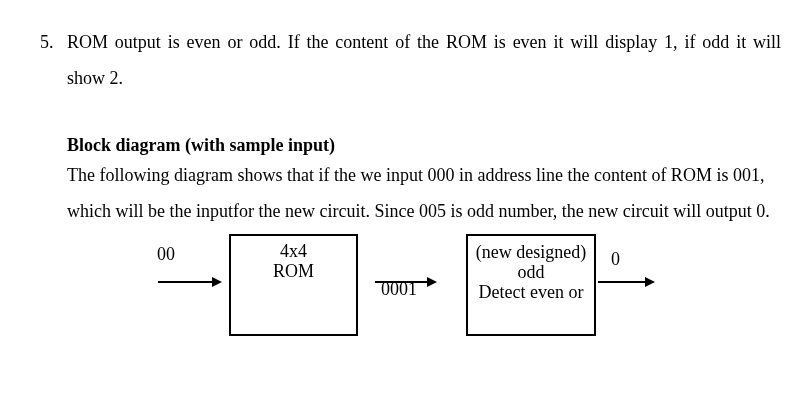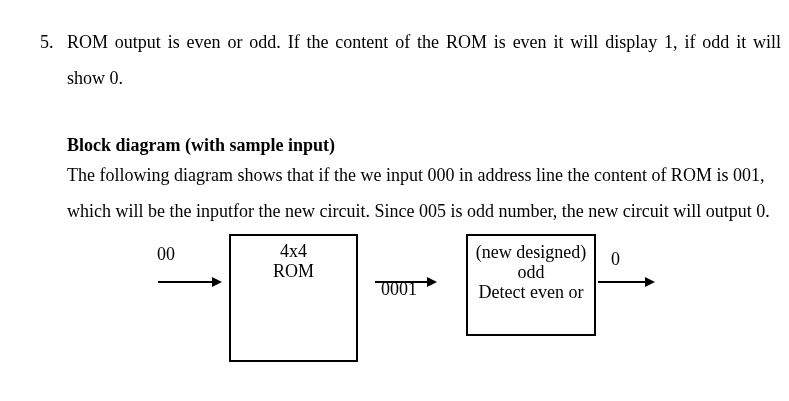--- a/index.html
+++ b/index.html
@@ -42,21 +42,21 @@
     line-height: 21px;
     white-space: nowrap;
   }
   .block-box {
     border: 2px solid #000000;
     background: #ffffff;
     text-align: center;
     font-size: 18px;
     line-height: 20px;
   }
-  .rom-box     { left: 229px; top: 234px; width: 129px; height: 128px; padding-top: 5px; }
+  .rom-box     { left: 229px; top: 234px; width: 129px; height: 102px; padding-top: 5px; }
   .circuit-box { left: 466px; top: 234px; width: 130px; height: 102px; padding-top: 6px; }
 
   .arrow { height: 12px; }
   .arrow .arrow-line {
     position: absolute;
     left: 0; right: 8px; top: 5px;
     height: 2px;
     background: #000000;
   }
   .arrow .arrow-head {
@@ -74,21 +74,21 @@
   .label-0001 { left: 381px; top: 247px; margin-top: 32px; }
   .label-0    { left: 611px; top: 249px; }
 </style>
 </head>
 <body>
 
 <div class="abs bodytext q-number">5.</div>
 
 <div class="abs bodytext para q-para">
   <div class="jline">ROM output is even or odd. If the content of the ROM is even it will display 1, if odd it will</div>
-  <div>show 0.</div>
+  <div>show 2.</div>
 </div>
 
 <div class="abs bodytext para heading">Block diagram (with sample input)</div>
 
 <div class="abs bodytext para p2-para">
   <div>The following diagram shows that if the we input 000 in address line the content of ROM is 001,</div>
   <div>which will be the inputfor the new circuit. Since 005 is odd number, the new circuit will output 0.</div>
 </div>
 
 <div>

